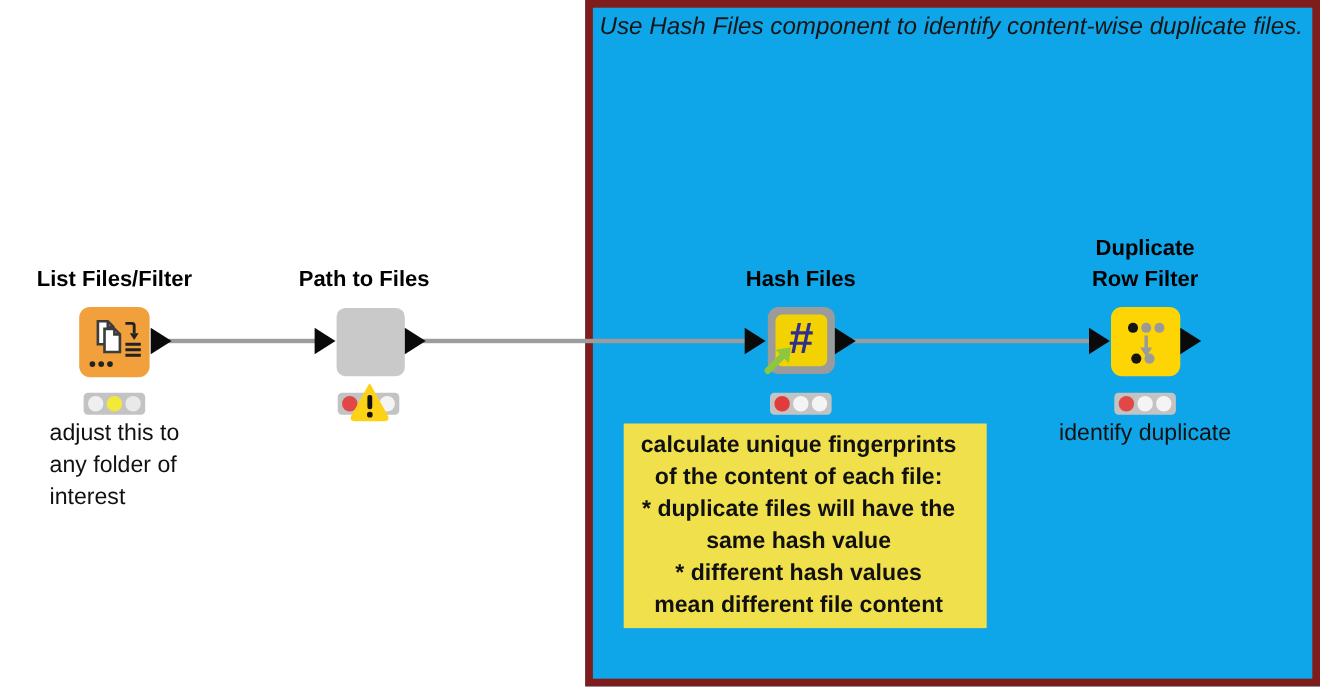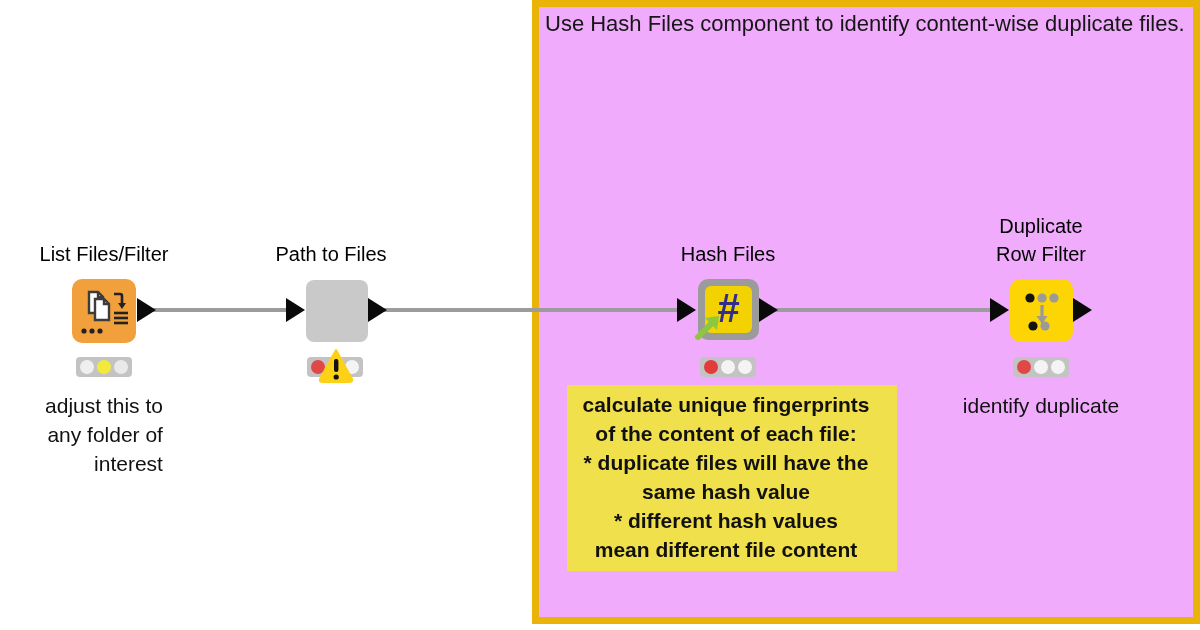--- a/index.html
+++ b/index.html
@@ -7,49 +7,50 @@
     width:1200px;height:630px;background:#ffffff;
     font-family:"Liberation Sans", sans-serif;
     position:relative;overflow:hidden;
     -webkit-font-smoothing:antialiased;
   }
   .canvas{position:absolute;inset:0;width:1200px;height:630px;}
 
   
   .annotation{
     position:absolute;left:532px;top:0;width:654px;height:610px;
-    border:7px solid #eab308;background:#f0abfc;z-index:1;
+    border:7px solid #7f1d1d;background:#0ea5e9;z-index:1;
     box-sizing:content-box;
+    font-style:italic;
   }
   .annotation-text{
     position:absolute;left:6px;top:2px;right:6px;
     font-size:22px;line-height:30px;color:#161616;
     white-space:pre-line;
   }
 
   
   .edge{position:absolute;height:4px;background:#9c9c9c;z-index:2;top:308px;}
 
   
   .port{
     position:absolute;width:0;height:0;z-index:3;
     border-top:12px solid transparent;border-bottom:12px solid transparent;
     border-left:19px solid #0a0a0a;top:298px;
   }
 
   
   .node-body{position:absolute;z-index:3;border-radius:10px;}
   .node-title{
-    position:absolute;z-index:3;font-weight:normal;font-size:20px;line-height:28px;
+    position:absolute;z-index:3;font-weight:bold;font-size:20px;line-height:28px;
     color:#000;text-align:center;transform:translateX(-50%);white-space:pre-line;
     top:240px;
   }
   .node-caption{
     position:absolute;z-index:3;font-size:21px;line-height:29px;color:#111;
-    text-align:right;transform:translateX(-50%);white-space:pre-line;top:391px;
+    text-align:left;transform:translateX(-50%);white-space:pre-line;top:379px;
   }
 
   
   .traffic{
     position:absolute;z-index:3;width:56px;height:20px;background:#c3c3c3;
     border-radius:4px;top:357px;display:flex;align-items:center;
     justify-content:space-between;padding:0 4px;box-sizing:border-box;
   }
   .light{width:14px;height:14px;border-radius:50%;}
 

